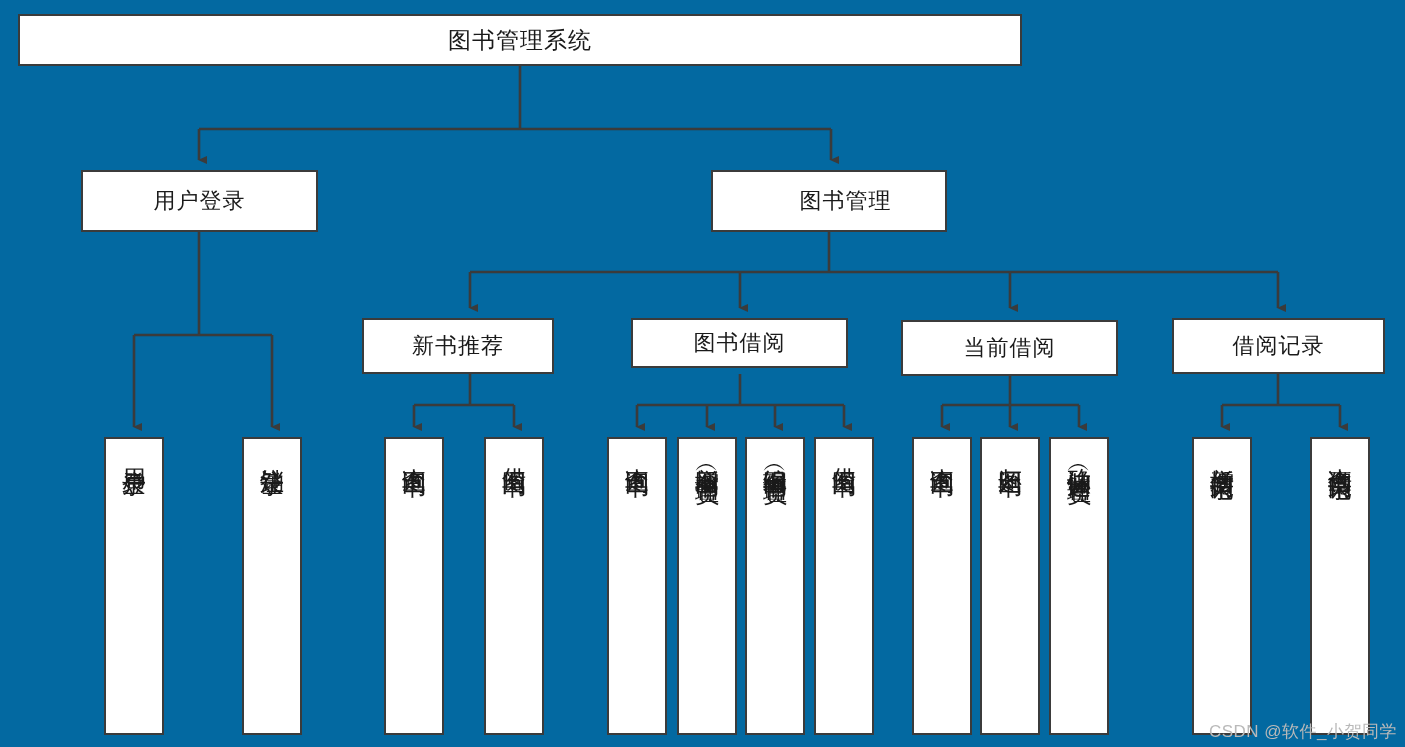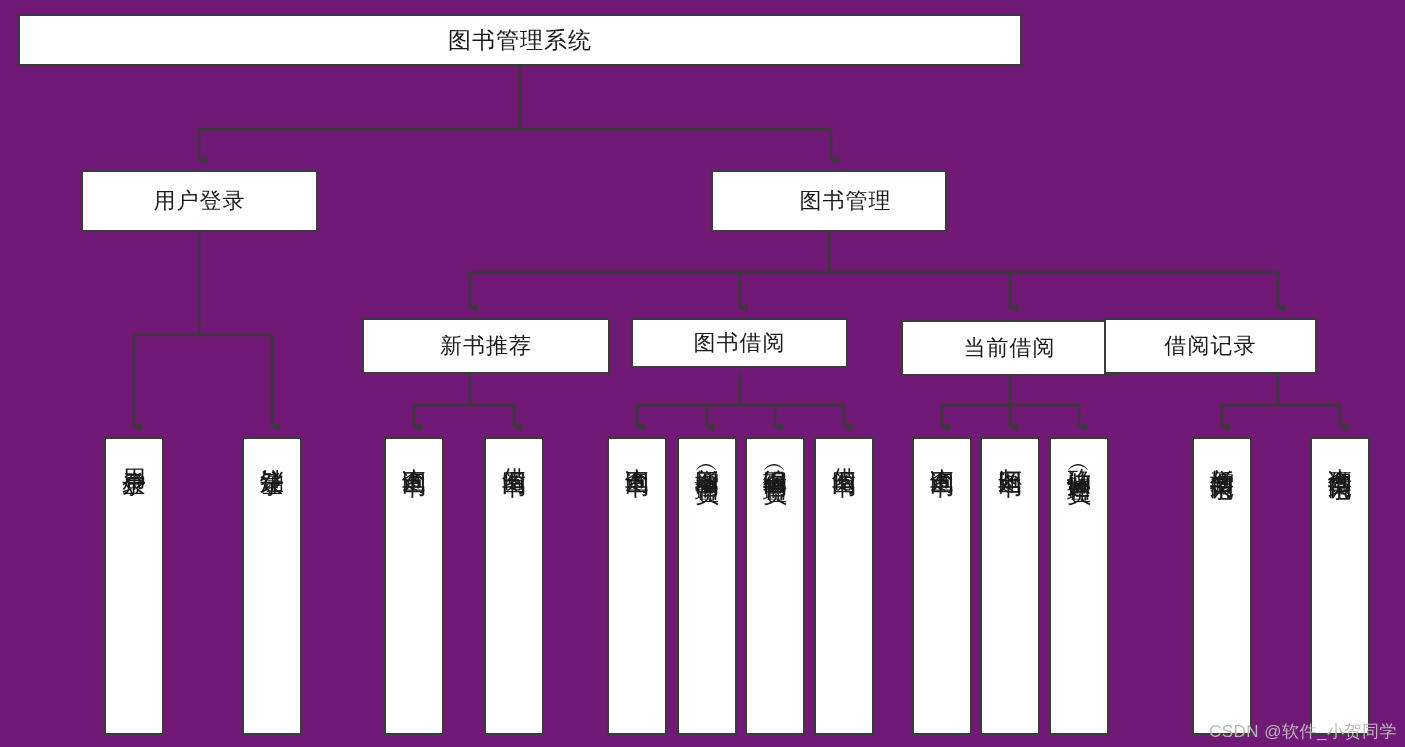--- a/index.html
+++ b/index.html
@@ -7,21 +7,21 @@
     padding: 0;
     background: #ffffff;
   }
   body {
     font-family: "Liberation Sans", "DejaVu Sans", sans-serif;
   }
   #canvas {
     position: relative;
     width: 1405px;
     height: 747px;
-    background: #701a75;
+    background: #0369a1;
     overflow: hidden;
   }
   svg.wires {
     position: absolute;
     left: 0;
     top: 0;
     width: 1405px;
     height: 747px;
     pointer-events: none;
   }
@@ -126,30 +126,30 @@
     <span>图书管理系统</span>
   </div>
 
   <div class="node h" style="left:81px; top:170px; width:237px; height:62px;">
     <span>用户登录</span>
   </div>
   <div class="node h" style="left:711px; top:170px; width:236px; height:62px;padding-left:33px;">
     <span>图书管理</span>
   </div>
 
-  <div class="node h" style="left:362px; top:318px; width:248px; height:56px;">
+  <div class="node h" style="left:362px; top:318px; width:192px; height:56px;">
     <span>新书推荐</span>
   </div>
   <div class="node h" style="left:631px; top:318px; width:217px; height:50px;">
     <span>图书借阅</span>
   </div>
   <div class="node h" style="left:901px; top:320px; width:217px; height:56px;">
     <span>当前借阅</span>
   </div>
-  <div class="node h" style="left:1104px; top:318px; width:213px; height:56px;">
+  <div class="node h" style="left:1172px; top:318px; width:213px; height:56px;">
     <span>借阅记录</span>
   </div>
 
   <div class="node v" style="left:104px; top:437px; width:60px; height:298px;">
     <span class="vtext">用户登录</span>
   </div>
   <div class="node v" style="left:242px; top:437px; width:60px; height:298px;">
     <span class="vtext">注销登录</span>
   </div>
 

